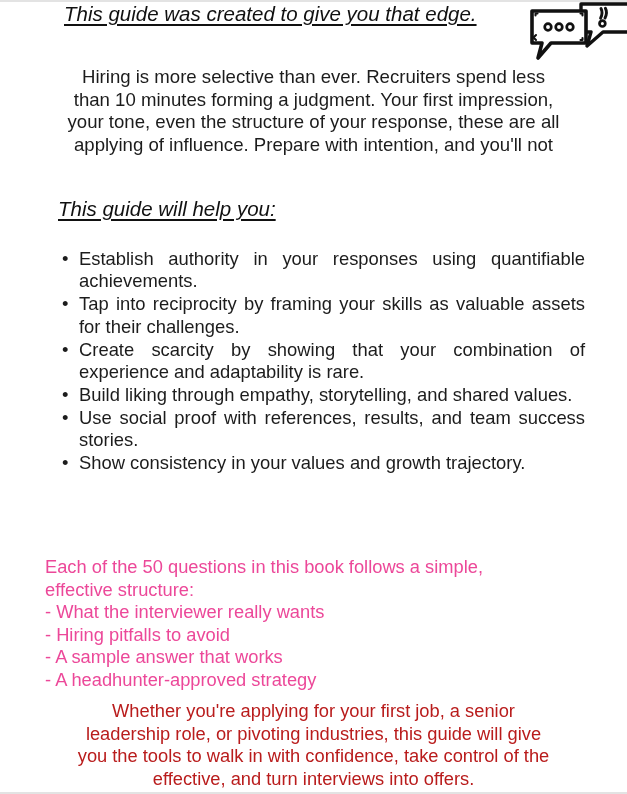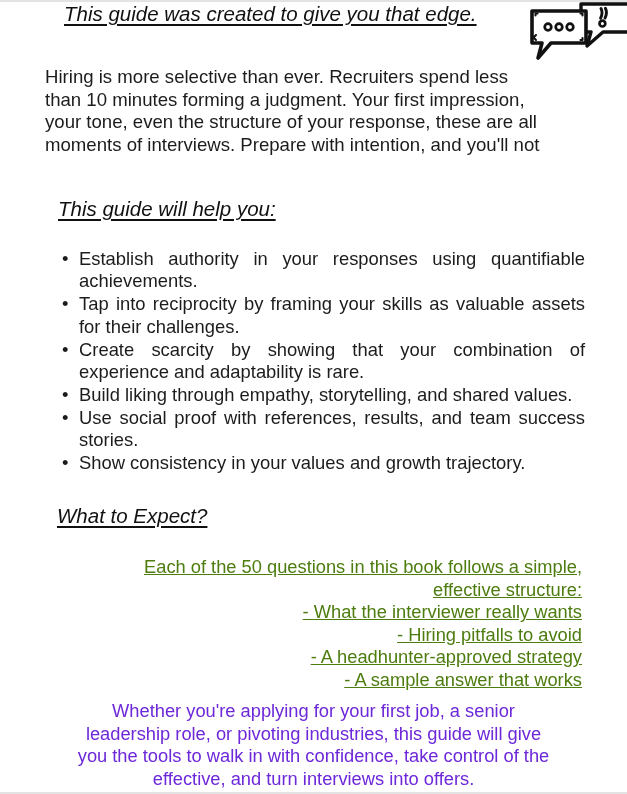--- a/index.html
+++ b/index.html
@@ -64,47 +64,46 @@
     left: 57px;
     top: 503px;
   }
 
   
   .para-intro {
     position: absolute;
     left: 45px;
     top: 64px;
     width: 537px;
-    text-align: left;
+    text-align: center;
     font-size: 18.6px;
     line-height: 22.6px;
     color: #1c1c1c;
   }
 
   .para-expect {
     position: absolute;
     left: 45px;
     top: 554px;
     width: 537px;
-    text-align: right;
+    text-align: left;
     font-size: 18.3px;
     line-height: 22.6px;
-    color: #4d7c0f;
-    text-decoration: underline;
+    color: #ec4899;
   }
 
   .para-closing {
     position: absolute;
     left: 40px;
     top: 698px;
     width: 547px;
     text-align: center;
     font-size: 18.3px;
     line-height: 22.6px;
-    color: #6d28d9;
+    color: #b91c1c;
   }
 
   .line {
     display: block;
   }
 
   
   .bullets {
     position: absolute;
     left: 60px;
@@ -184,21 +183,21 @@
         <path d="M57.5 13.5 L57.5 11.5 L55.5 11.5" stroke-width="2.1"></path>
         <path d="M57.5 36 L57.5 38 L55.5 38" stroke-width="2.1"></path>
         <path d="M11 33 L8.5 35.5 L11 38" stroke-width="2.1"></path>
       </svg>
     </div>
 
     <div class="para-intro">
       <span class="line">Hiring is more selective than ever. Recruiters spend less</span>
       <span class="line">than 10 minutes forming a judgment. Your first impression,</span>
       <span class="line">your tone, even the structure of your response, these are all</span>
-      <span class="line">moments of interviews. Prepare with intention, and you'll not</span>
+      <span class="line">applying of influence. Prepare with intention, and you'll not</span>
     </div>
 
     <div class="heading heading-help">This guide will help you:</div>
 
     <ul class="bullets">
       <li>
         <span class="bullet-dot">•</span>
         <span class="bullet-text">Establish authority in your responses using quantifiable achievements.</span>
       </li>
       <li>
@@ -216,29 +215,28 @@
       <li>
         <span class="bullet-dot">•</span>
         <span class="bullet-text"> Use social proof with references, results, and team success stories.</span>
       </li>
       <li class="no-justify">
         <span class="bullet-dot">•</span>
         <span class="bullet-text"> Show consistency in your values and growth trajectory.</span>
       </li>
     </ul>
 
-    <div class="heading heading-expect">What to Expect?</div>
 
     <div class="para-expect">
       <span class="line">Each of the 50 questions in this book follows a simple,</span>
       <span class="line">effective structure:</span>
       <span class="line">- What the interviewer really wants</span>
       <span class="line">- Hiring pitfalls to avoid</span>
+      <span class="line">- A sample answer that works</span>
       <span class="line">- A headhunter-approved strategy</span>
-      <span class="line">- A sample answer that works</span>
     </div>
 
     <div class="para-closing">
       <span class="line">Whether you're applying for your first job, a senior</span>
       <span class="line">leadership role, or pivoting industries, this guide will give</span>
       <span class="line">you the tools to walk in with confidence, take control of the</span>
       <span class="line">effective, and turn interviews into offers.</span>
     </div>
 
   </div>

